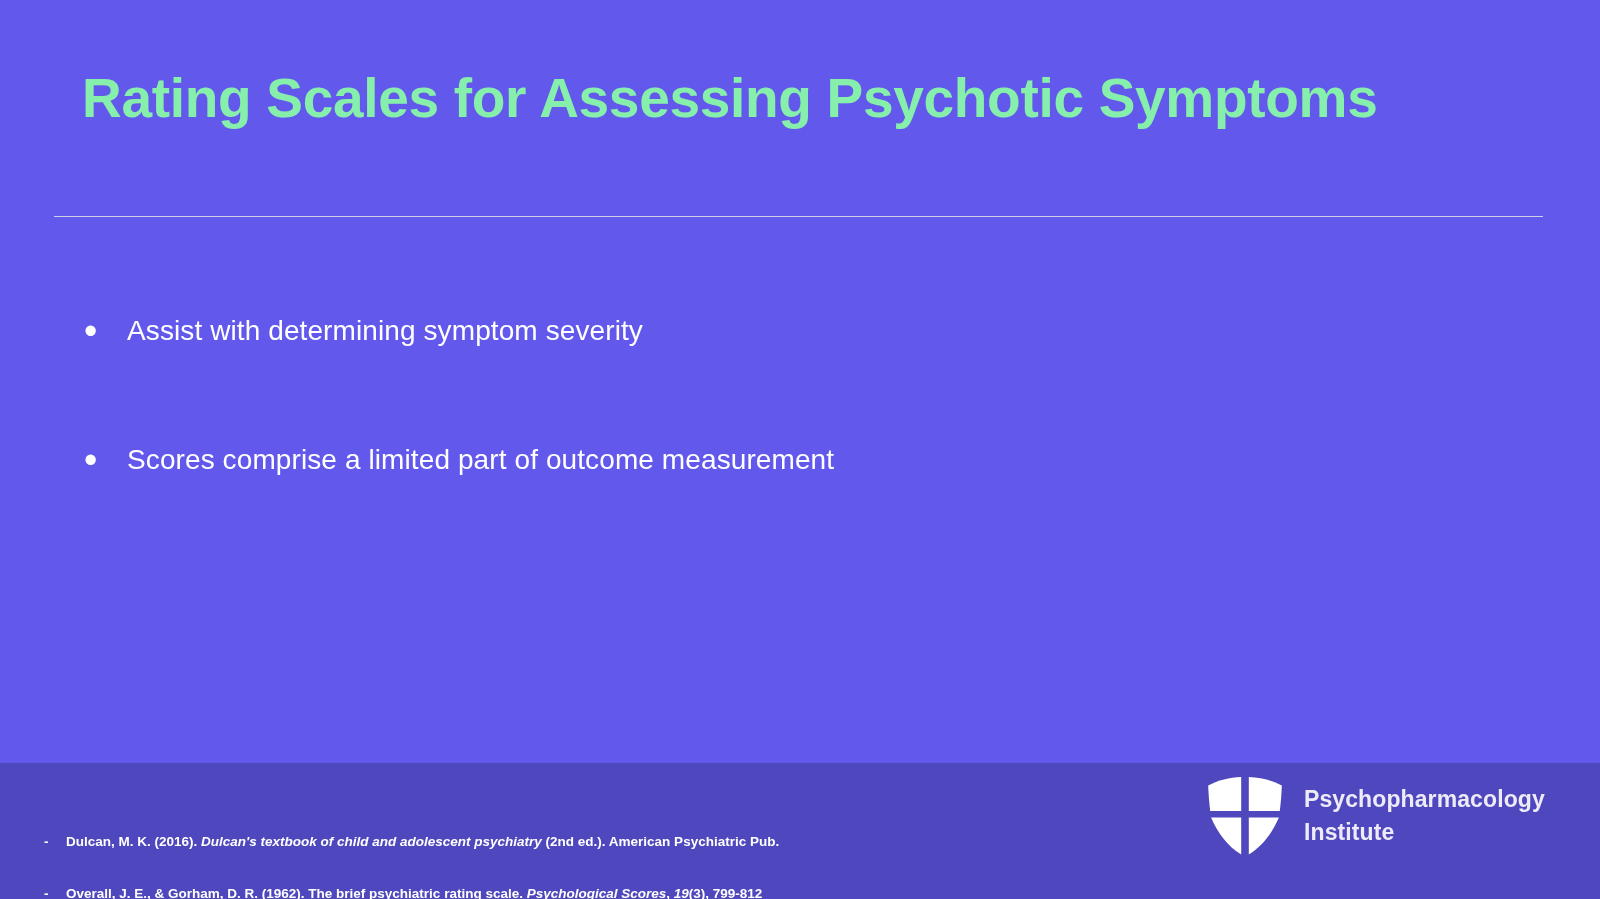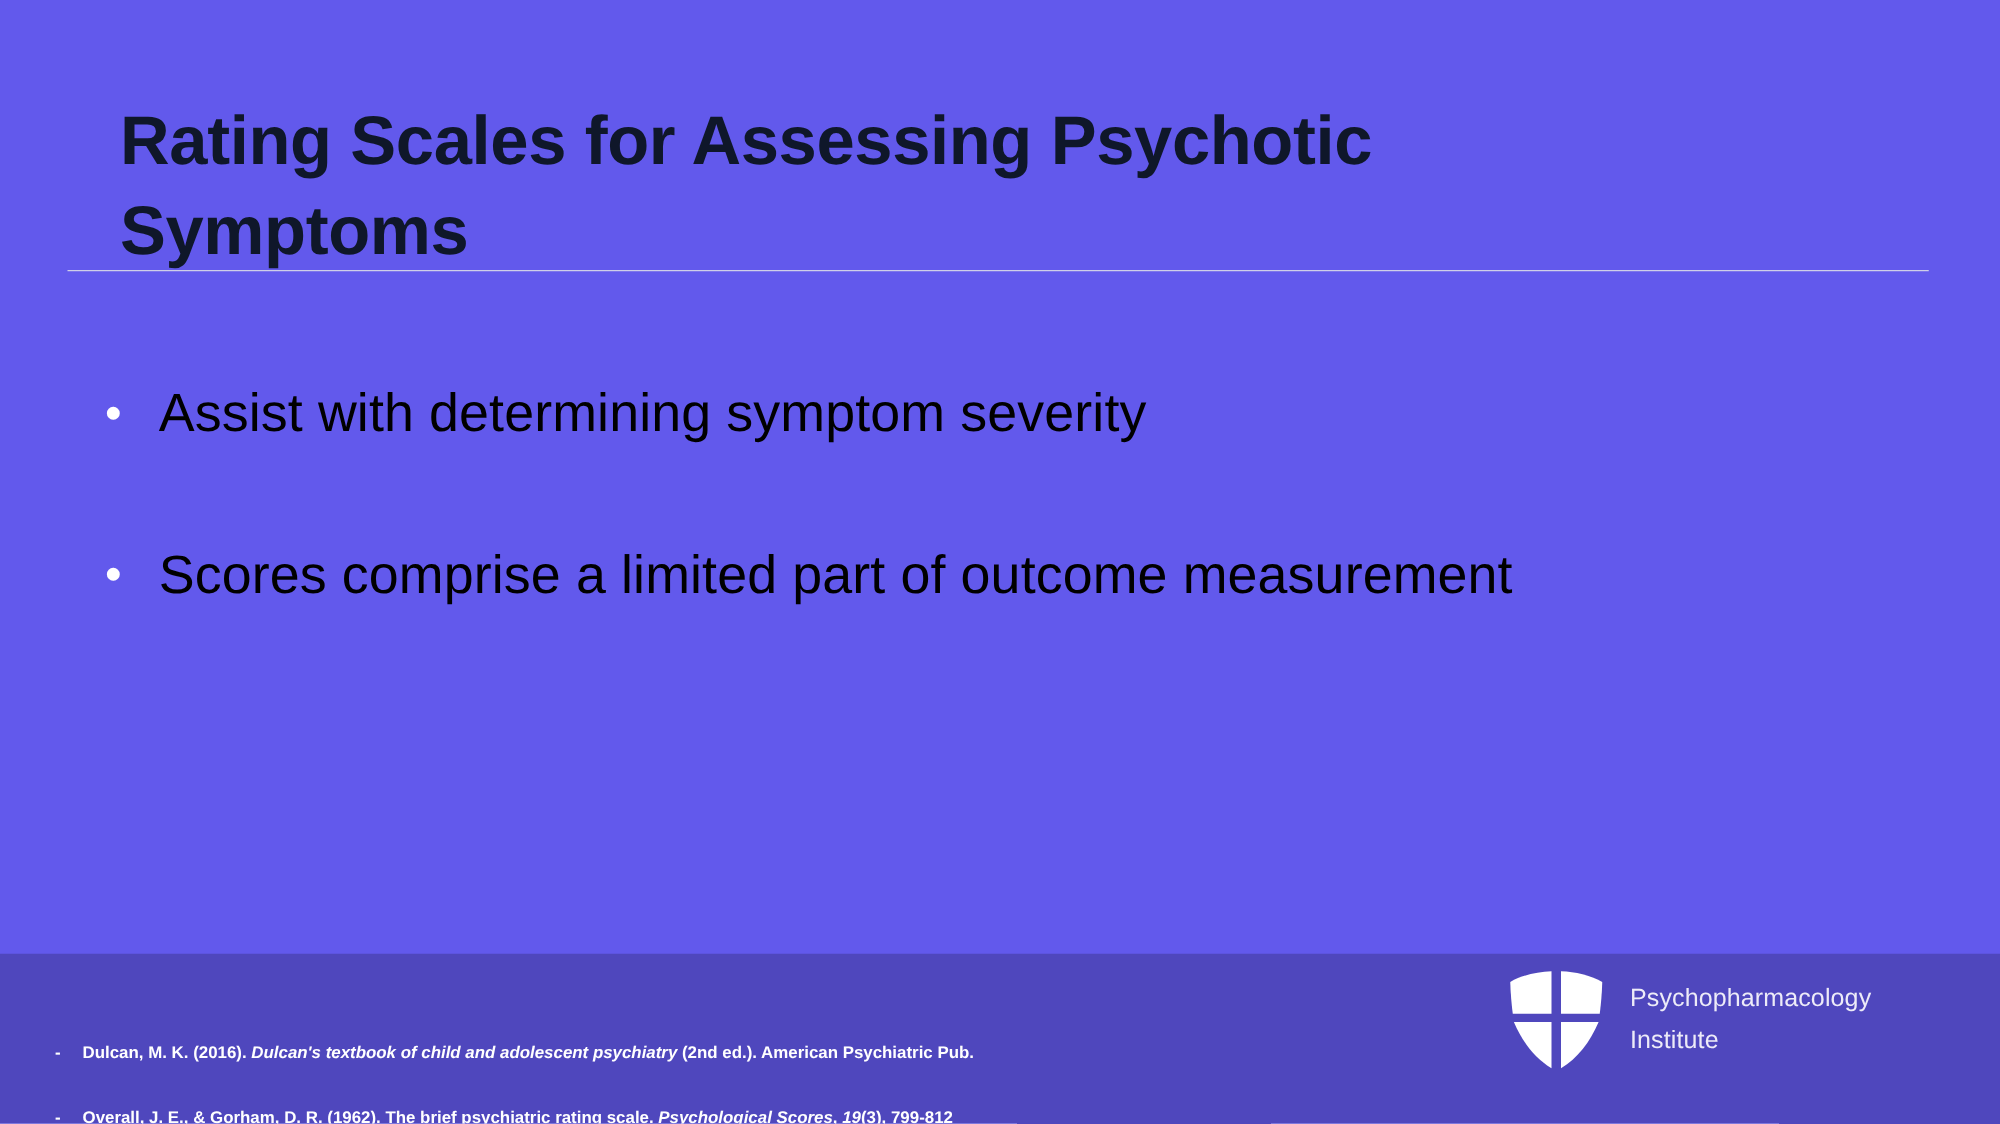--- a/index.html
+++ b/index.html
@@ -18,22 +18,22 @@
   }
 
   
   .title-block {
     position: absolute;
     left: 82px;
     top: 62px;
     width: 1300px;
   }
   .slide-title {
-    margin: 14px;
-    color: #0f172a;
+    margin: 0;
+    color: #86efac;
     font-size: 55px;
     line-height: 72px;
     font-weight: 700;
     letter-spacing: -0.3px;
     font-family: "Liberation Sans", sans-serif;
   }
   .title-rule {
     position: absolute;
     left: 54px;
     top: 216px;
@@ -59,22 +59,22 @@
     width: 47px;
     color: #FFFFFF;
     font-size: 38px;
     line-height: 62px;
     text-align: left;
     padding-left: 4px;
     box-sizing: border-box;
   }
   .bullet-text {
     flex: 1 1 auto;
-    color: #000000;
-    font-size: 43px;
+    color: #ffffff;
+    font-size: 28px;
     line-height: 62px;
     font-weight: 400;
     letter-spacing: 0.1px;
   }
 
   
   .footer-band {
     position: absolute;
     left: 0;
     right: 0;
@@ -119,23 +119,23 @@
     align-items: center;
   }
   .logo-shield {
     width: 80px;
     height: 82px;
     flex: 0 0 auto;
   }
   .logo-wordmark {
     margin-left: 19px;
     color: #EDEBF8;
-    font-size: 20px;
+    font-size: 23px;
     line-height: 33px;
-    font-weight: 400;
+    font-weight: 700;
     letter-spacing: 0.1px;
     font-family: "Liberation Sans", sans-serif;
   }
   .logo-wordmark span {
     display: block;
   }
 </style>
 </head>
 <body>
 

